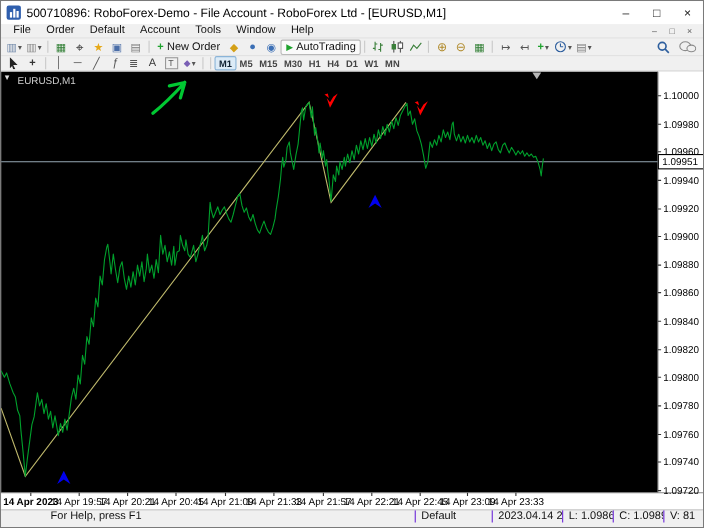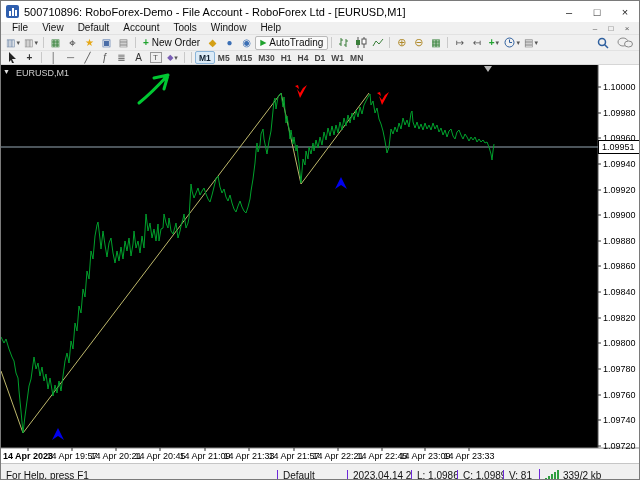--- a/index.html
+++ b/index.html
@@ -28,21 +28,21 @@
   .tf-btn{font-size:8.5px;font-weight:bold;color:#444;padding:0 3px;height:13px;display:flex;align-items:center;text-align:right;}
   .tf-active{border:1px solid #8ab4d8;background:#dcebf7;border-radius:2px;color:#123;}
   .right-icons{margin-left:auto;display:flex;align-items:center;padding-right:6px;gap:8px;}
   .boxT{border:1px solid #999;font-size:8px;width:12px;height:11px;display:flex;align-items:center;justify-content:center;color:#555;}
   
   .chart-wrap{position:absolute;left:0;top:64px;width:640px;height:398px;}
   svg text{font-family:"Liberation Sans",sans-serif;font-size:9px;fill:#000;}
   .chart-label{position:absolute;left:2px;top:3px;font-size:9px;color:#cfcfcf;display:flex;gap:6px;pointer-events:none;}
   .chart-label .tri{font-size:7px;color:#e0e0e0;}
   
-  .statusbar{position:absolute;left:0;top:462px;width:100%;height:18px;background:#f0f0f0;border-top:1px solid #c6c6c6;display:flex;align-items:flex-end;font-size:10px;color:#111;}
+  .statusbar{position:absolute;left:0;top:462px;width:100%;height:18px;background:#f0f0f0;border-top:1px solid #c6c6c6;display:flex;align-items:flex-start;font-size:10px;color:#111;padding-left:40px;}
   .seg{display:flex;align-items:center;padding:0 5px;border-left:1px solid #6d28d9;white-space:nowrap;overflow:hidden;}
   .seg.first{border-left:none;flex:1;}
   .bars{display:flex;align-items:flex-end;gap:1px;margin-right:4px;height:12px;}
   .bars i{display:block;width:2px;background:#2e9e3f;}
 </style>
 </head>
 <body>
 
 <div class="window">
 
@@ -53,21 +53,21 @@
         <i style="height:6px"></i>
       </span>
     <span class="title-text">500710896: RoboForex-Demo - File Account - RoboForex Ltd - [EURUSD,M1]</span>
     <span class="win-btn">–</span>
     <span class="win-btn">□</span>
     <span class="win-btn">×</span>
   </div>
 
   <div class="menubar">
     <span class="menu-item">File</span>
-    <span class="menu-item">View</span>
+    <span class="menu-item">Order</span>
     <span class="menu-item">Default</span>
     <span class="menu-item">Account</span>
     <span class="menu-item">Tools</span>
     <span class="menu-item">Window</span>
     <span class="menu-item">Help</span>
     <span class="mdi-controls">
       <span class="mdi-btn">–</span>
       <span class="mdi-btn">□</span>
       <span class="mdi-btn">×</span>
     </span>
@@ -317,25 +317,15 @@
     </div>
   </div>
 
   <div class="statusbar">
     <span class="seg first">For Help, press F1</span>
     <span class="seg" style="width:70px">Default</span>
     <span class="seg" style="width:64px">2023.04.14 20:22</span>
     <span class="seg" style="width:46px">L: 1.09867</span>
     <span class="seg" style="width:46px">C: 1.09892</span>
     <span class="seg" style="width:36px">V: 81</span>
-    <span class="seg" style="flex:0 0 100px">
-      <span class="bars">
-          <i style="height:3px"></i>
-          <i style="height:5px"></i>
-          <i style="height:7px"></i>
-          <i style="height:9px"></i>
-          <i style="height:11px"></i>
-        </span>
-      <span>339/2 kb</span>
-    </span>
   </div>
 
 </div>
 
 </body></html>

